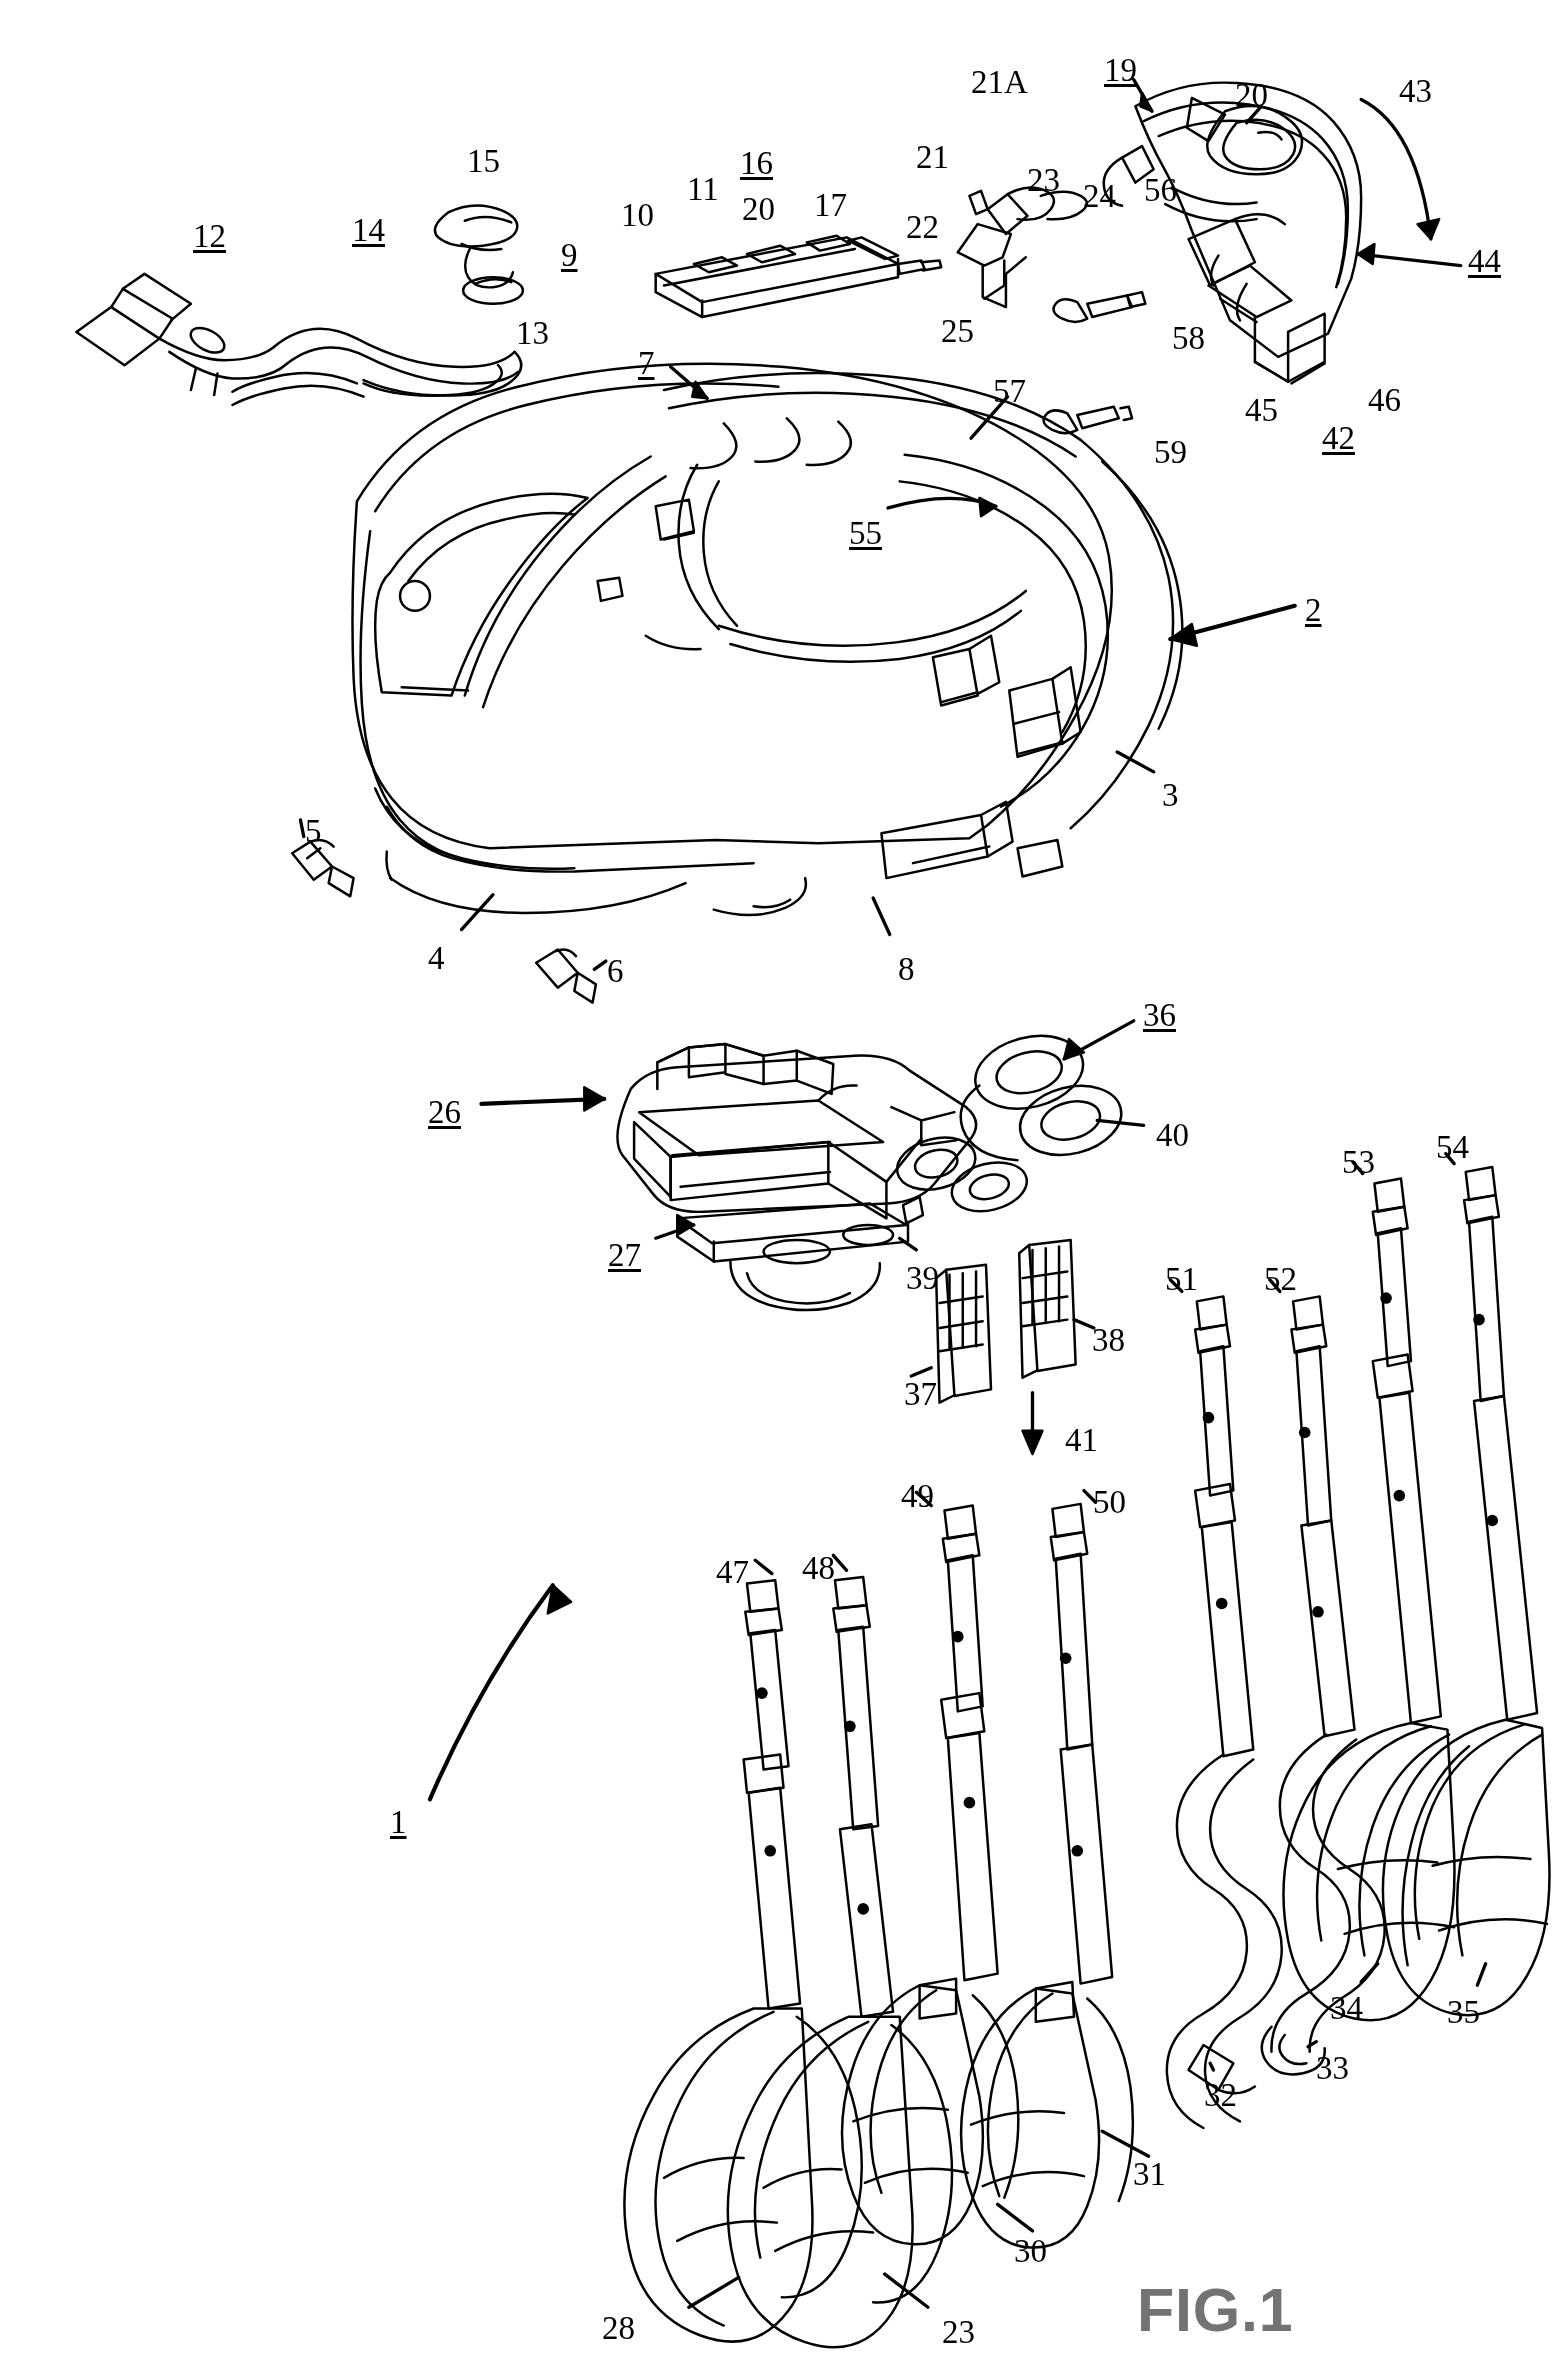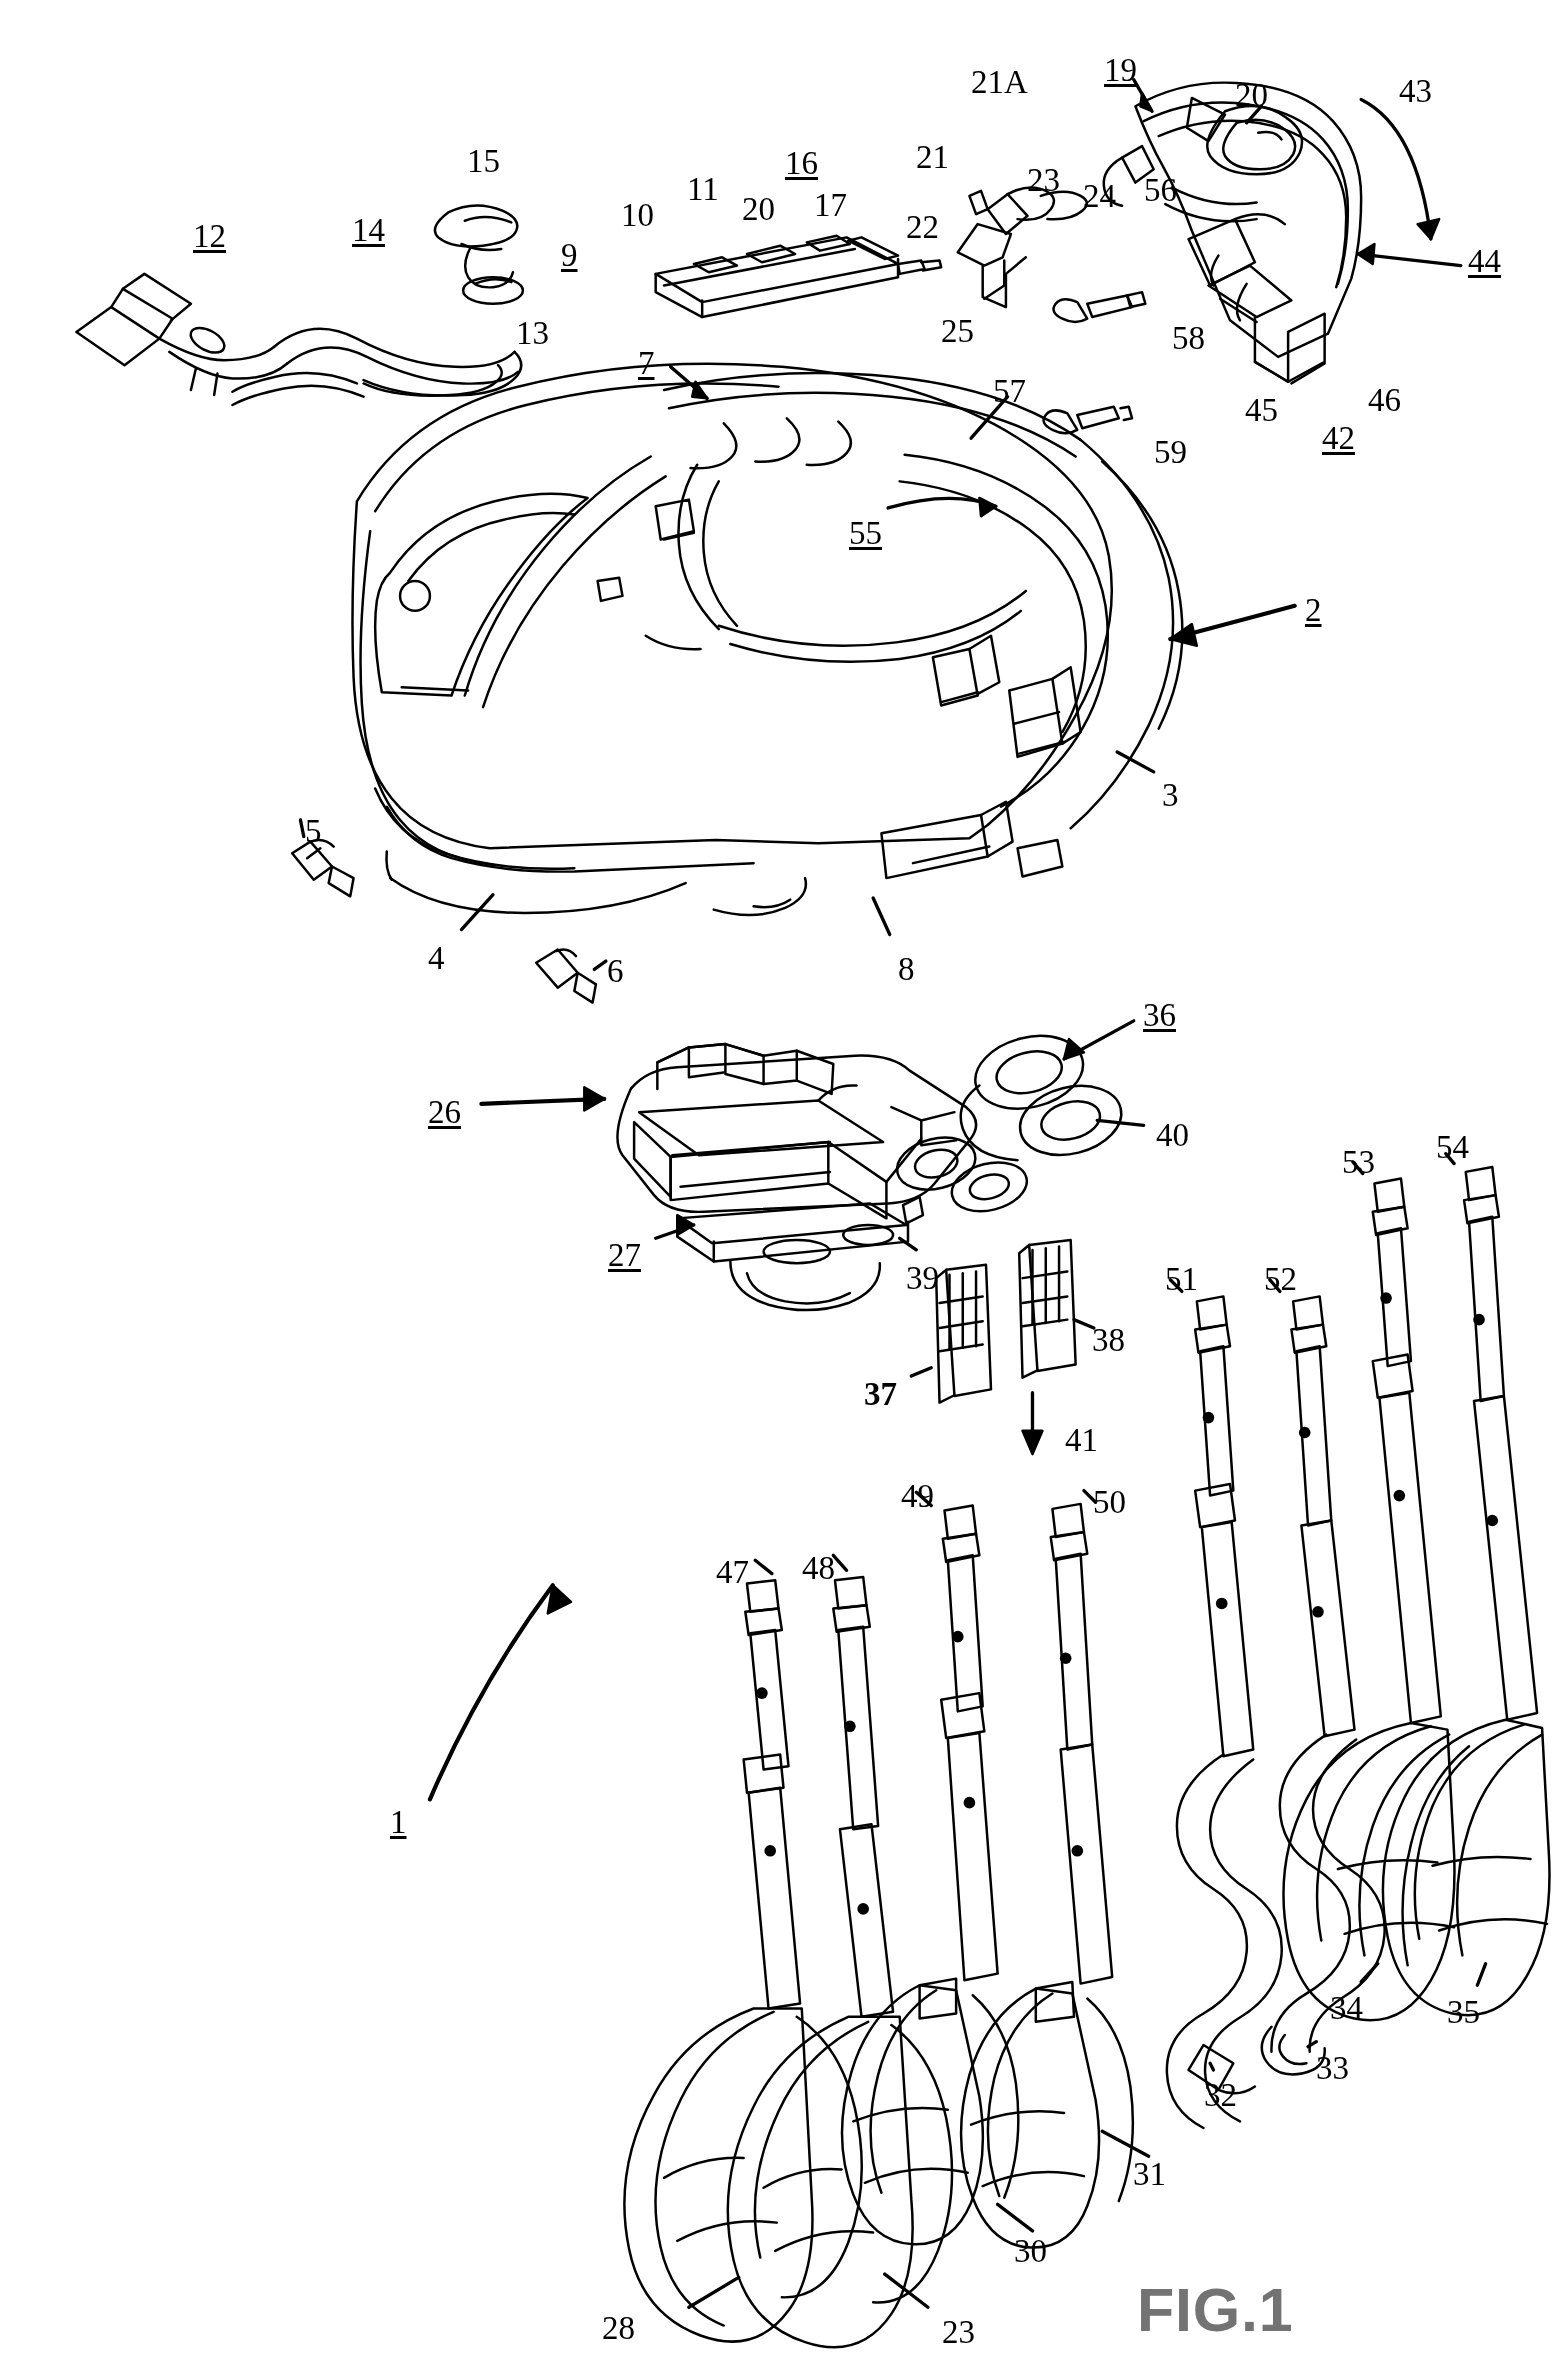--- a/index.html
+++ b/index.html
@@ -448,21 +448,21 @@
       <div class="lbl" style="left: 607px; top: 955px;">6</div>
       <div class="lbl u" style="left: 638px; top: 347px;">7</div>
       <div class="lbl" style="left: 898px; top: 953px;">8</div>
       <div class="lbl u" style="left: 561px; top: 239px;">9</div>
       <div class="lbl" style="left: 621px; top: 199px;">10</div>
       <div class="lbl" style="left: 687px; top: 173px;">11</div>
       <div class="lbl u" style="left: 193px; top: 220px;">12</div>
       <div class="lbl" style="left: 516px; top: 317px;">13</div>
       <div class="lbl u" style="left: 352px; top: 214px;">14</div>
       <div class="lbl" style="left: 467px; top: 145px;">15</div>
-      <div class="lbl u" style="left: 785px; top: 147px;">16</div>
+      <div class="lbl u" style="left: 740px; top: 147px;">16</div>
       <div class="lbl" style="left: 814px; top: 189px;">17</div>
       <div class="lbl" style="left: 742px; top: 193px;">20</div>
       <div class="lbl u" style="left: 1104px; top: 54px;">19</div>
       <div class="lbl" style="left: 1235px; top: 79px;">20</div>
       <div class="lbl" style="left: 916px; top: 141px;">21</div>
       <div class="lbl" style="left: 971px; top: 66px; text-align: center;">21A</div>
       <div class="lbl" style="left: 906px; top: 211px;">22</div>
       <div class="lbl" style="left: 1027px; top: 164px;">23</div>
       <div class="lbl" style="left: 1083px; top: 180px;">24</div>
       <div class="lbl" style="left: 941px; top: 315px;">25</div>
@@ -470,21 +470,21 @@
       <div class="lbl u" style="left: 608px; top: 1239px;">27</div>
       <div class="lbl" style="left: 602px; top: 2312px;">28</div>
       <div class="lbl" style="left: 942px; top: 2316px;">23</div>
       <div class="lbl" style="left: 1014px; top: 2235px;">30</div>
       <div class="lbl" style="left: 1133px; top: 2158px;">31</div>
       <div class="lbl" style="left: 1204px; top: 2079px;">32</div>
       <div class="lbl" style="left: 1316px; top: 2052px;">33</div>
       <div class="lbl" style="left: 1330px; top: 1992px;">34</div>
       <div class="lbl" style="left: 1447px; top: 1996px;">35</div>
       <div class="lbl u" style="left: 1143px; top: 999px;">36</div>
-      <div class="lbl" style="left: 864px; top: 1378px; font-weight: bold;">37</div>
+      <div class="lbl" style="left: 904px; top: 1378px;">37</div>
       <div class="lbl" style="left: 1092px; top: 1324px;">38</div>
       <div class="lbl" style="left: 906px; top: 1262px;">39</div>
       <div class="lbl" style="left: 1156px; top: 1119px;">40</div>
       <div class="lbl" style="left: 1065px; top: 1424px;">41</div>
       <div class="lbl u" style="left: 1322px; top: 422px;">42</div>
       <div class="lbl" style="left: 1399px; top: 75px;">43</div>
       <div class="lbl u" style="left: 1468px; top: 245px;">44</div>
       <div class="lbl" style="left: 1245px; top: 394px;">45</div>
       <div class="lbl" style="left: 1368px; top: 384px;">46</div>
       <div class="lbl" style="left: 716px; top: 1556px;">47</div>

